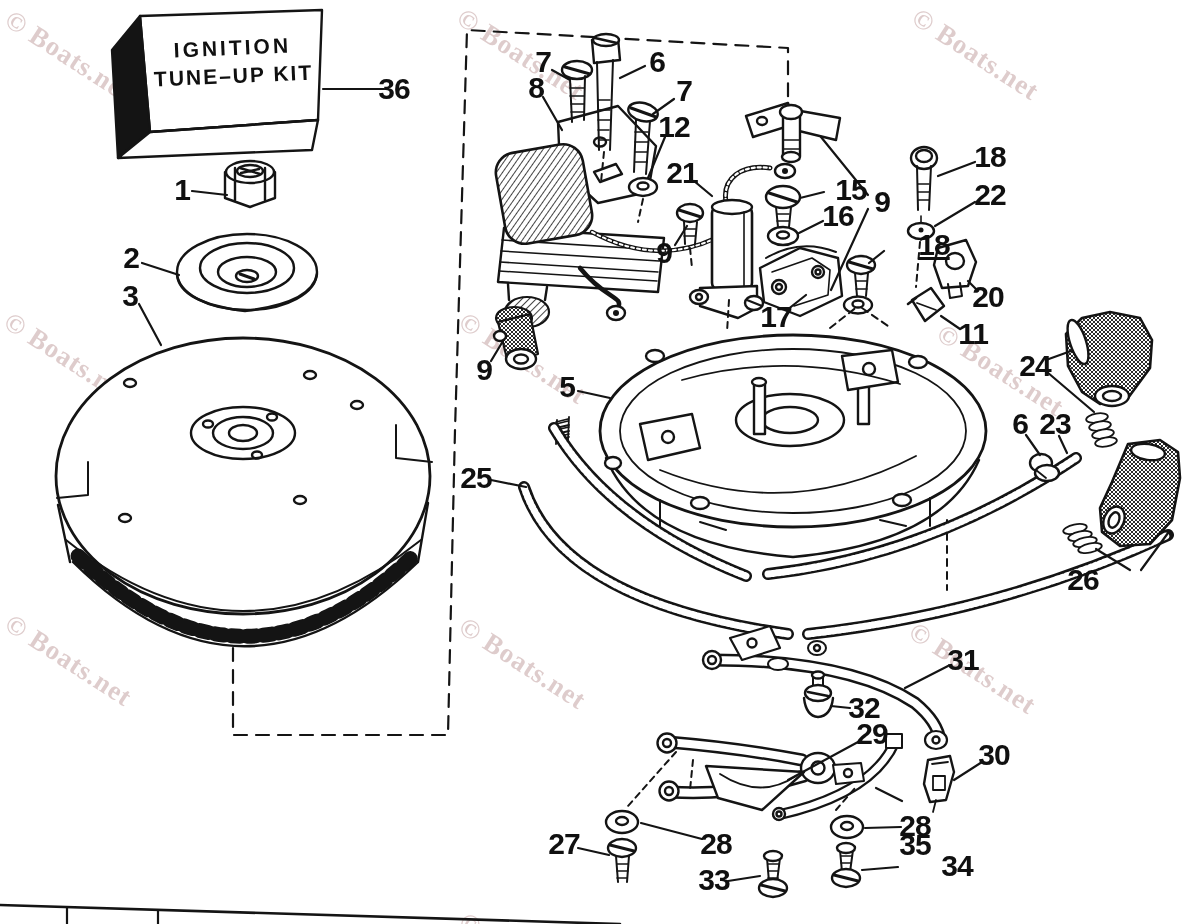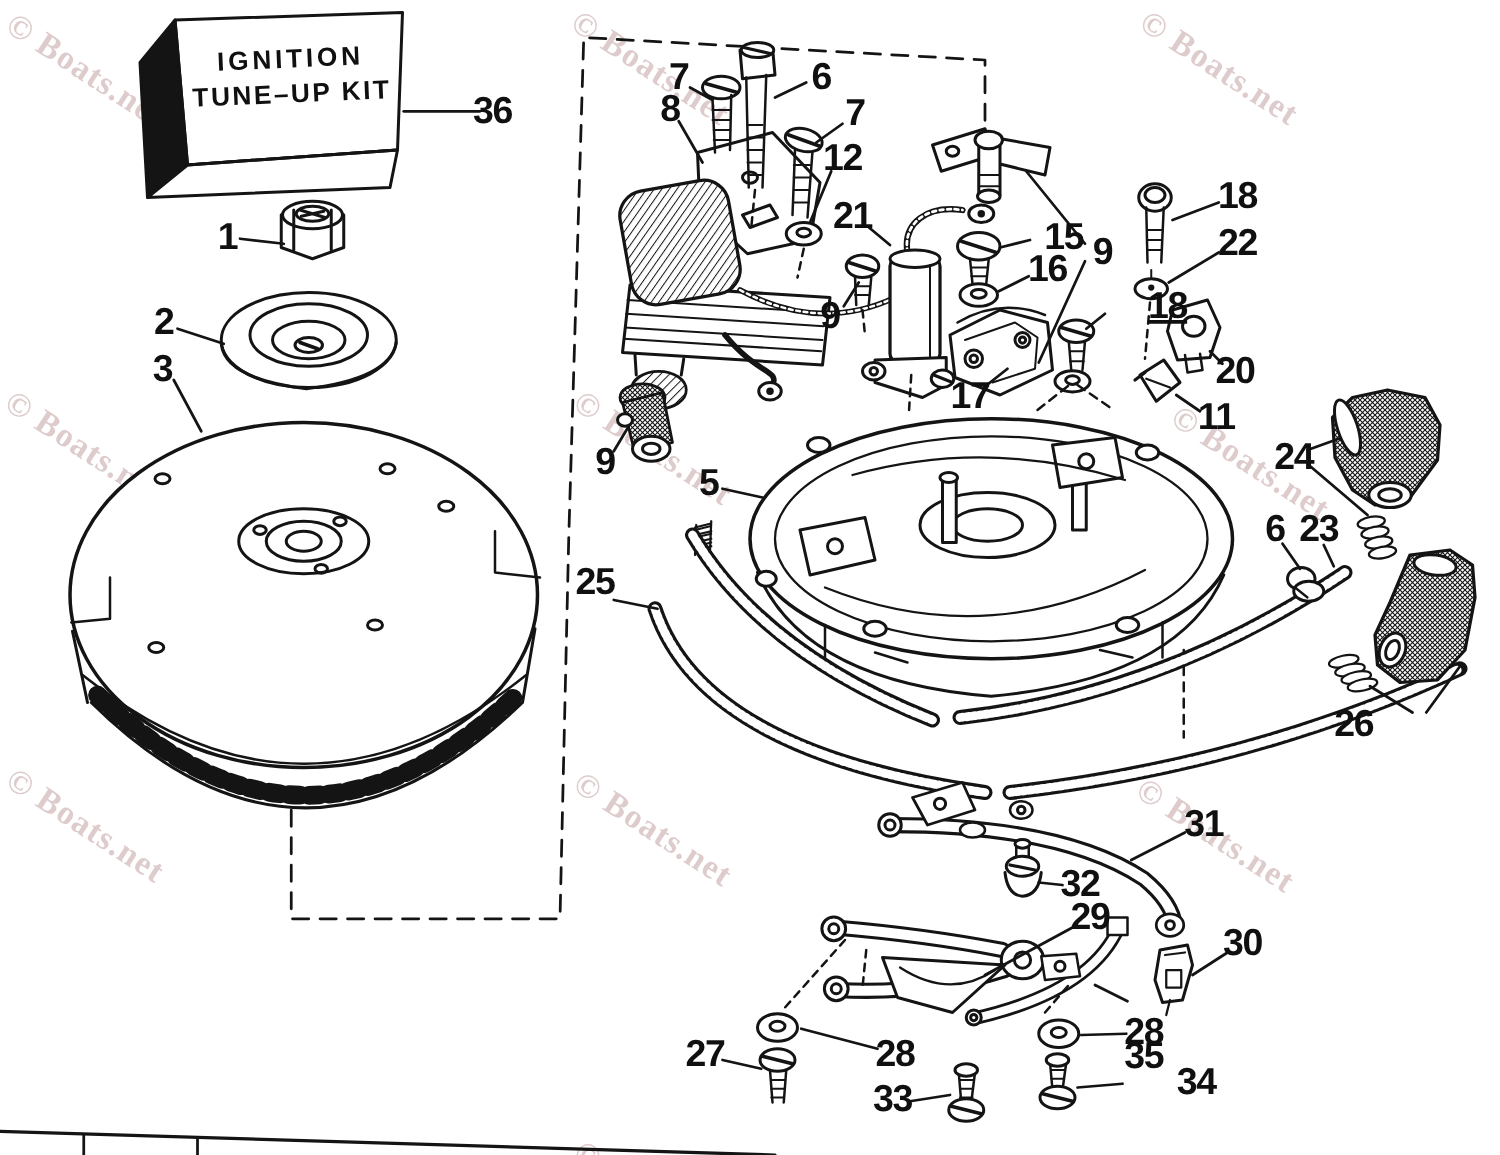--- a/index.html
+++ b/index.html
@@ -458,21 +458,21 @@
       <div class="plabel" style="left: 839px; top: 190px; margin-left: 12px;">15</div>
       <div class="plabel" style="left: 838px; top: 216px;">16</div>
       <div class="plabel" style="left: 776px; top: 317px;">17</div>
       <div class="plabel" style="left: 934px; top: 245px; text-decoration: underline;">18</div>
       <div class="plabel" style="left: 990px; top: 157px;">18</div>
       <div class="plabel" style="left: 988px; top: 297px;">20</div>
       <div class="plabel" style="left: 682px; top: 173px;">21</div>
       <div class="plabel" style="left: 990px; top: 195px;">22</div>
       <div class="plabel" style="left: 1055px; top: 424px;">23</div>
       <div class="plabel" style="left: 1035px; top: 366px;">24</div>
-      <div class="plabel" style="left: 476px; top: 466px;">25</div>
+      <div class="plabel" style="left: 476px; top: 478px;">25</div>
       <div class="plabel" style="left: 1083px; top: 580px;">26</div>
       <div class="plabel" style="left: 564px; top: 844px;">27</div>
       <div class="plabel" style="left: 716px; top: 844px;">28</div>
       <div class="plabel" style="left: 915px; top: 826px;">28</div>
       <div class="plabel" style="left: 872px; top: 734px;">29</div>
       <div class="plabel" style="left: 994px; top: 755px;">30</div>
       <div class="plabel" style="left: 963px; top: 660px;">31</div>
       <div class="plabel" style="left: 864px; top: 708px;">32</div>
       <div class="plabel" style="left: 714px; top: 880px;">33</div>
       <div class="plabel" style="left: 957px; top: 866px;">34</div>

